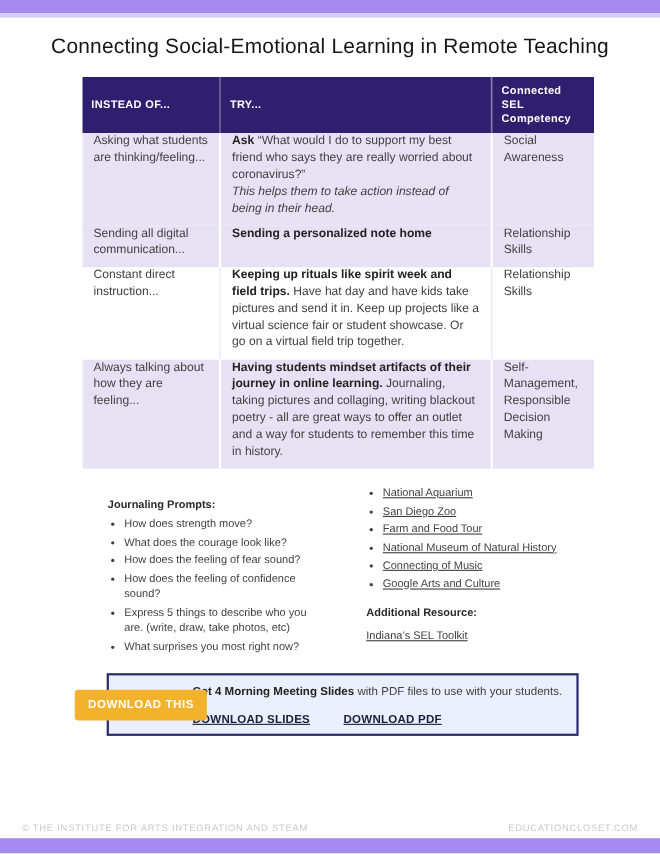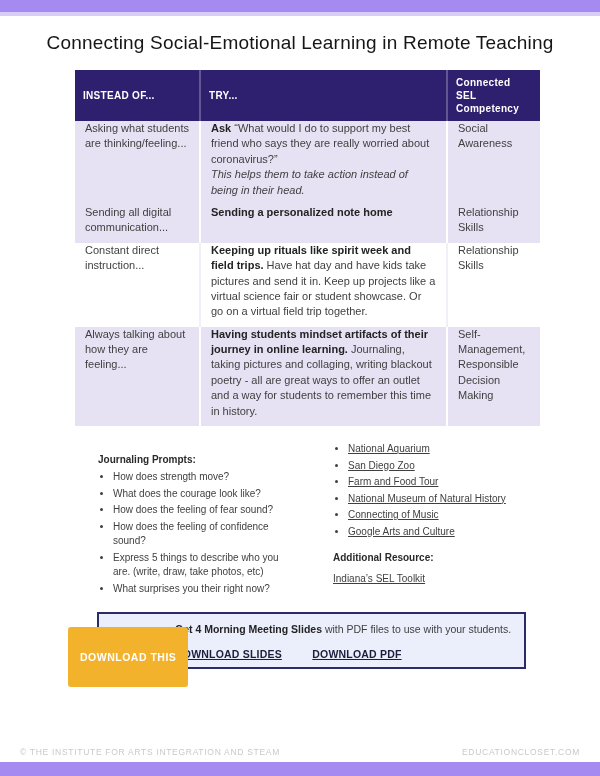--- a/index.html
+++ b/index.html
@@ -130,21 +130,21 @@
   .download-badge {
     position: absolute;
     left: 68px;
     top: 15px;
     z-index: 2;
     background: var(--badge-bg);
     color: #ffffff;
     font-size: 10.5px;
     font-weight: bold;
     letter-spacing: 0.5px;
-    padding: 24px 12px;
+    padding: 8px 12px;
     border-radius: 3px;
   }
 
   .footer-text {
     position: absolute;
     left: 20px;
     right: 20px;
     bottom: 19px;
     display: flex;
     justify-content: space-between;
@@ -208,21 +208,21 @@
 
   <div class="lists">
     <div class="col-left">
       <p class="list-heading">Journaling Prompts:</p>
       <ul>
         <li>How does strength move?</li>
         <li>What does the courage look like?</li>
         <li>How does the feeling of fear sound?</li>
         <li>How does the feeling of confidence sound?</li>
         <li>Express 5 things to describe who you are. (write, draw, take photos, etc)</li>
-        <li>What surprises you their right now?</li>
+        <li>What surprises you most right now?</li>
       </ul>
     </div>
     <div class="col-right">
       <ul>
         <li><a href="#">National Aquarium</a></li>
         <li><a href="#">San Diego Zoo</a></li>
         <li><a href="#">Farm and Food Tour</a></li>
         <li><a href="#">National Museum of Natural History</a></li>
         <li><a href="#">Connecting of Music</a></li>
         <li><a href="#">Google Arts and Culture</a></li>

